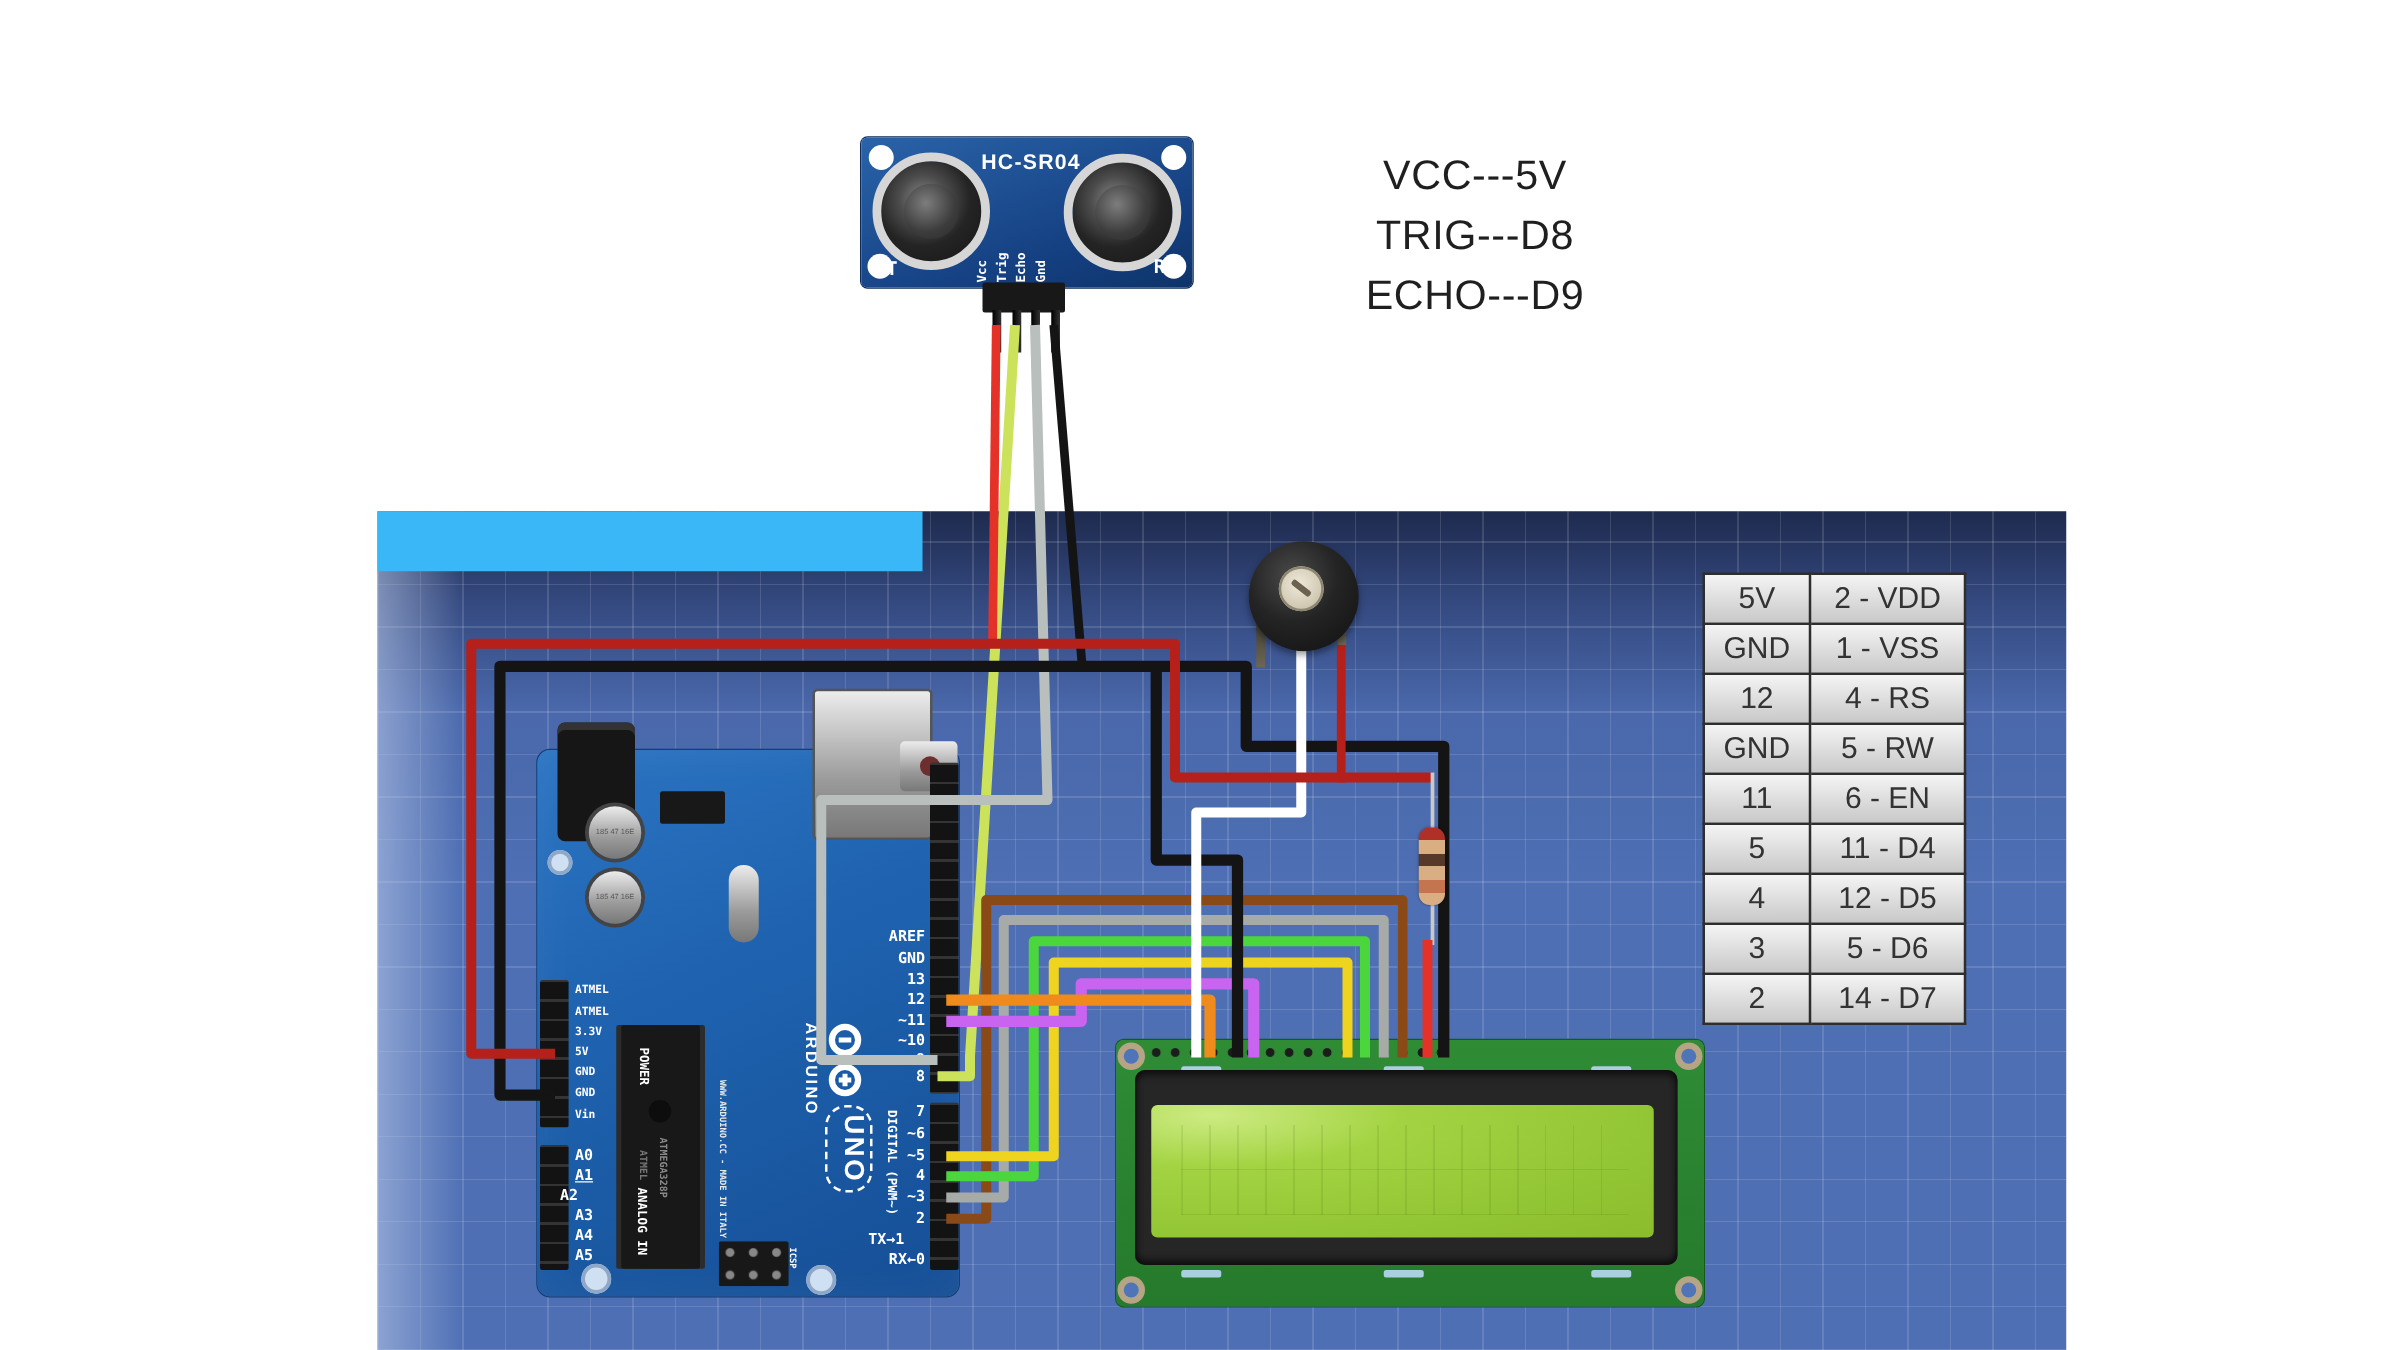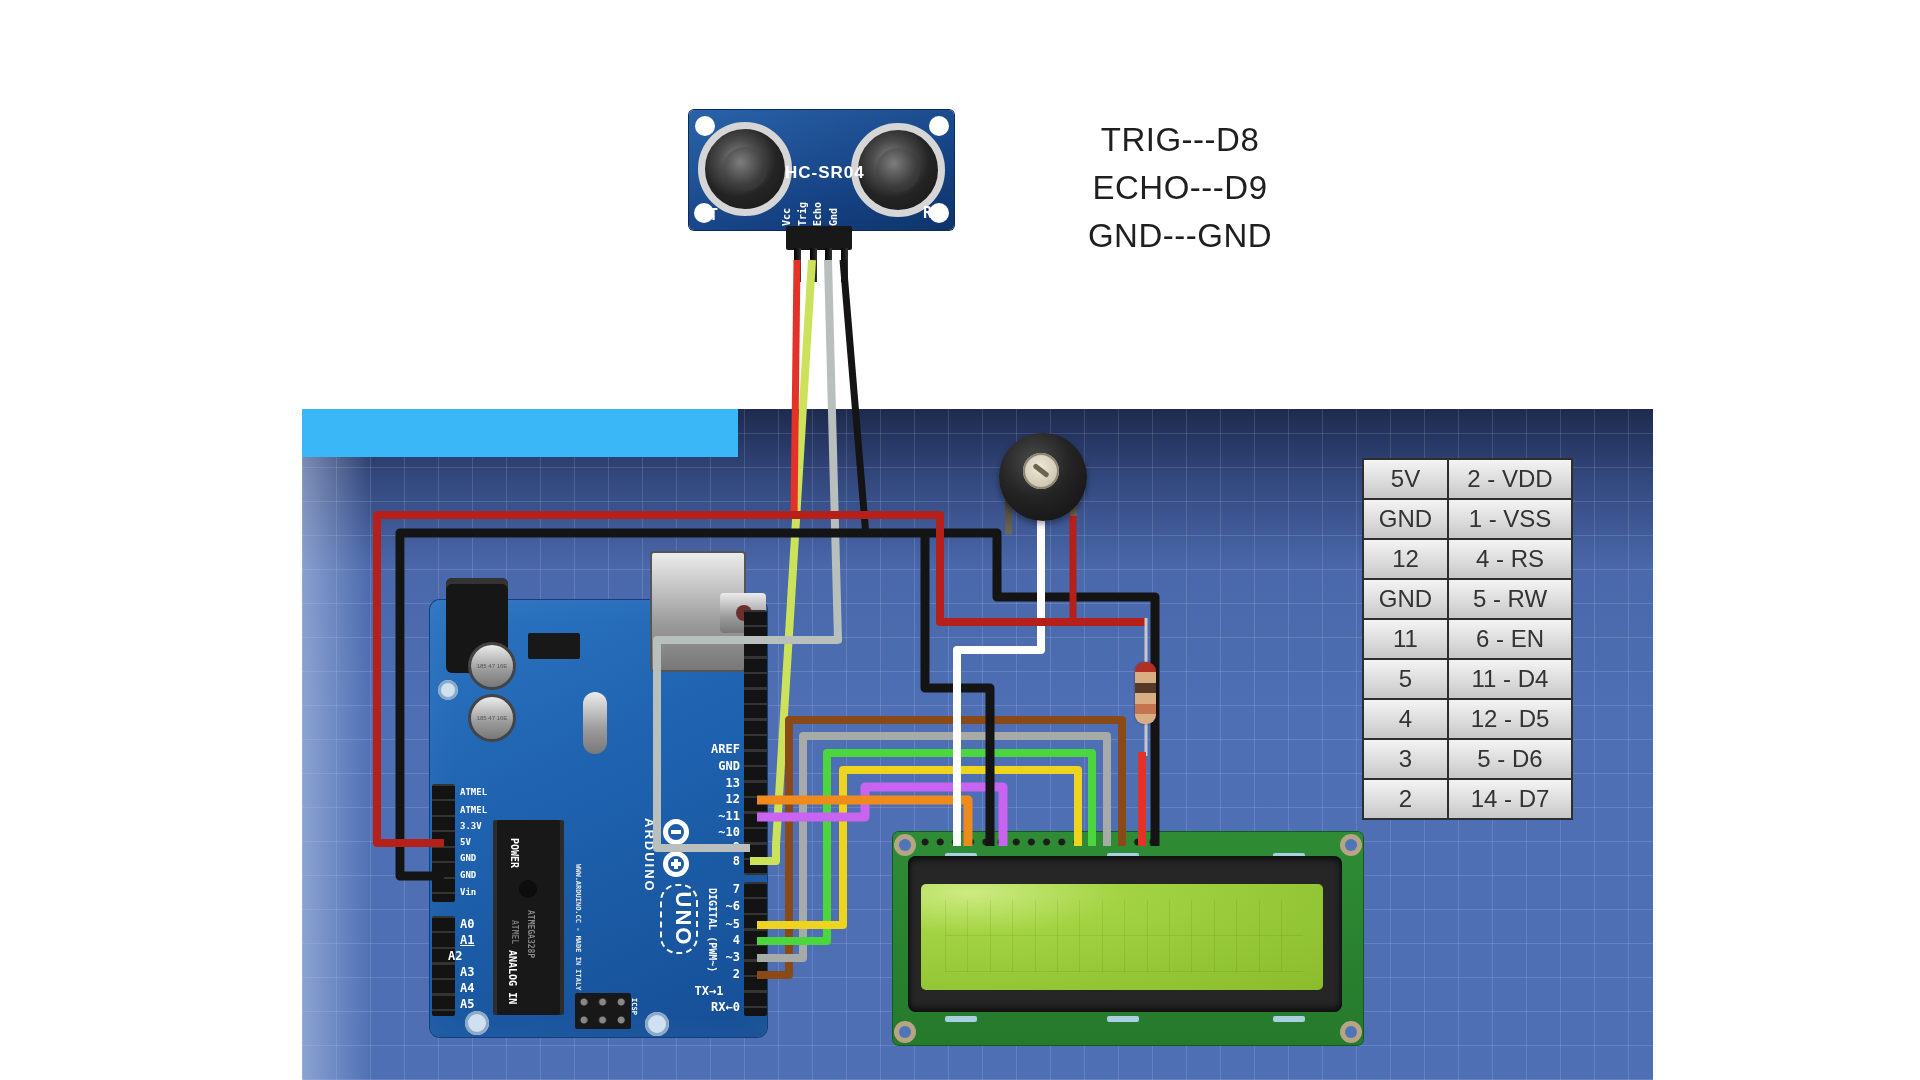--- a/index.html
+++ b/index.html
@@ -82,33 +82,33 @@
 </head>
 <body>
 
 <div class="page">
 
   <div class="abs panel"></div>
   <div class="abs panel-left-light"></div>
   <div class="abs cyanbar"></div>
 
   <div class="abs note">
+    <div>VCC---5V</div>
     <div>TRIG---D8</div>
     <div>ECHO---D9</div>
-    <div>GND---GND</div>
   </div>
 
   <div class="abs hcsr">
     <div class="xducer" style="left:9px;top:12px;"></div>
     <div class="xducer" style="left:162px;top:13px;"></div>
     <div class="hole" style="left:6px;top:6px;"></div>
     <div class="hole" style="left:240px;top:6px;"></div>
     <div class="hole" style="left:5px;top:93px;"></div>
     <div class="hole" style="left:240px;top:93px;"></div>
-    <div class="lbl" style="left:96px;top:10px;font-size:17px;letter-spacing:1px;font-family:'Liberation Sans',sans-serif;margin-top:43px;">HC-SR04</div>
+    <div class="lbl" style="left:96px;top:10px;font-size:17px;letter-spacing:1px;font-family:'Liberation Sans',sans-serif;">HC-SR04</div>
     <div class="lbl" style="left:20px;top:96px;font-size:15px;">T</div>
     <div class="lbl" style="left:234px;top:94px;font-size:15px;">R</div>
   </div>
 
   <div class="abs chip" style="left:786px;top:226px;width:66px;height:24px;"></div>
   <div class="abs spin" style="left:794px;"></div>
   <div class="abs spin" style="left:810px;"></div>
   <div class="abs spin" style="left:825px;"></div>
   <div class="abs spin" style="left:841px;"></div>
   <div class="spinlbl" style="left:793px;top:214px;">Vcc</div>

